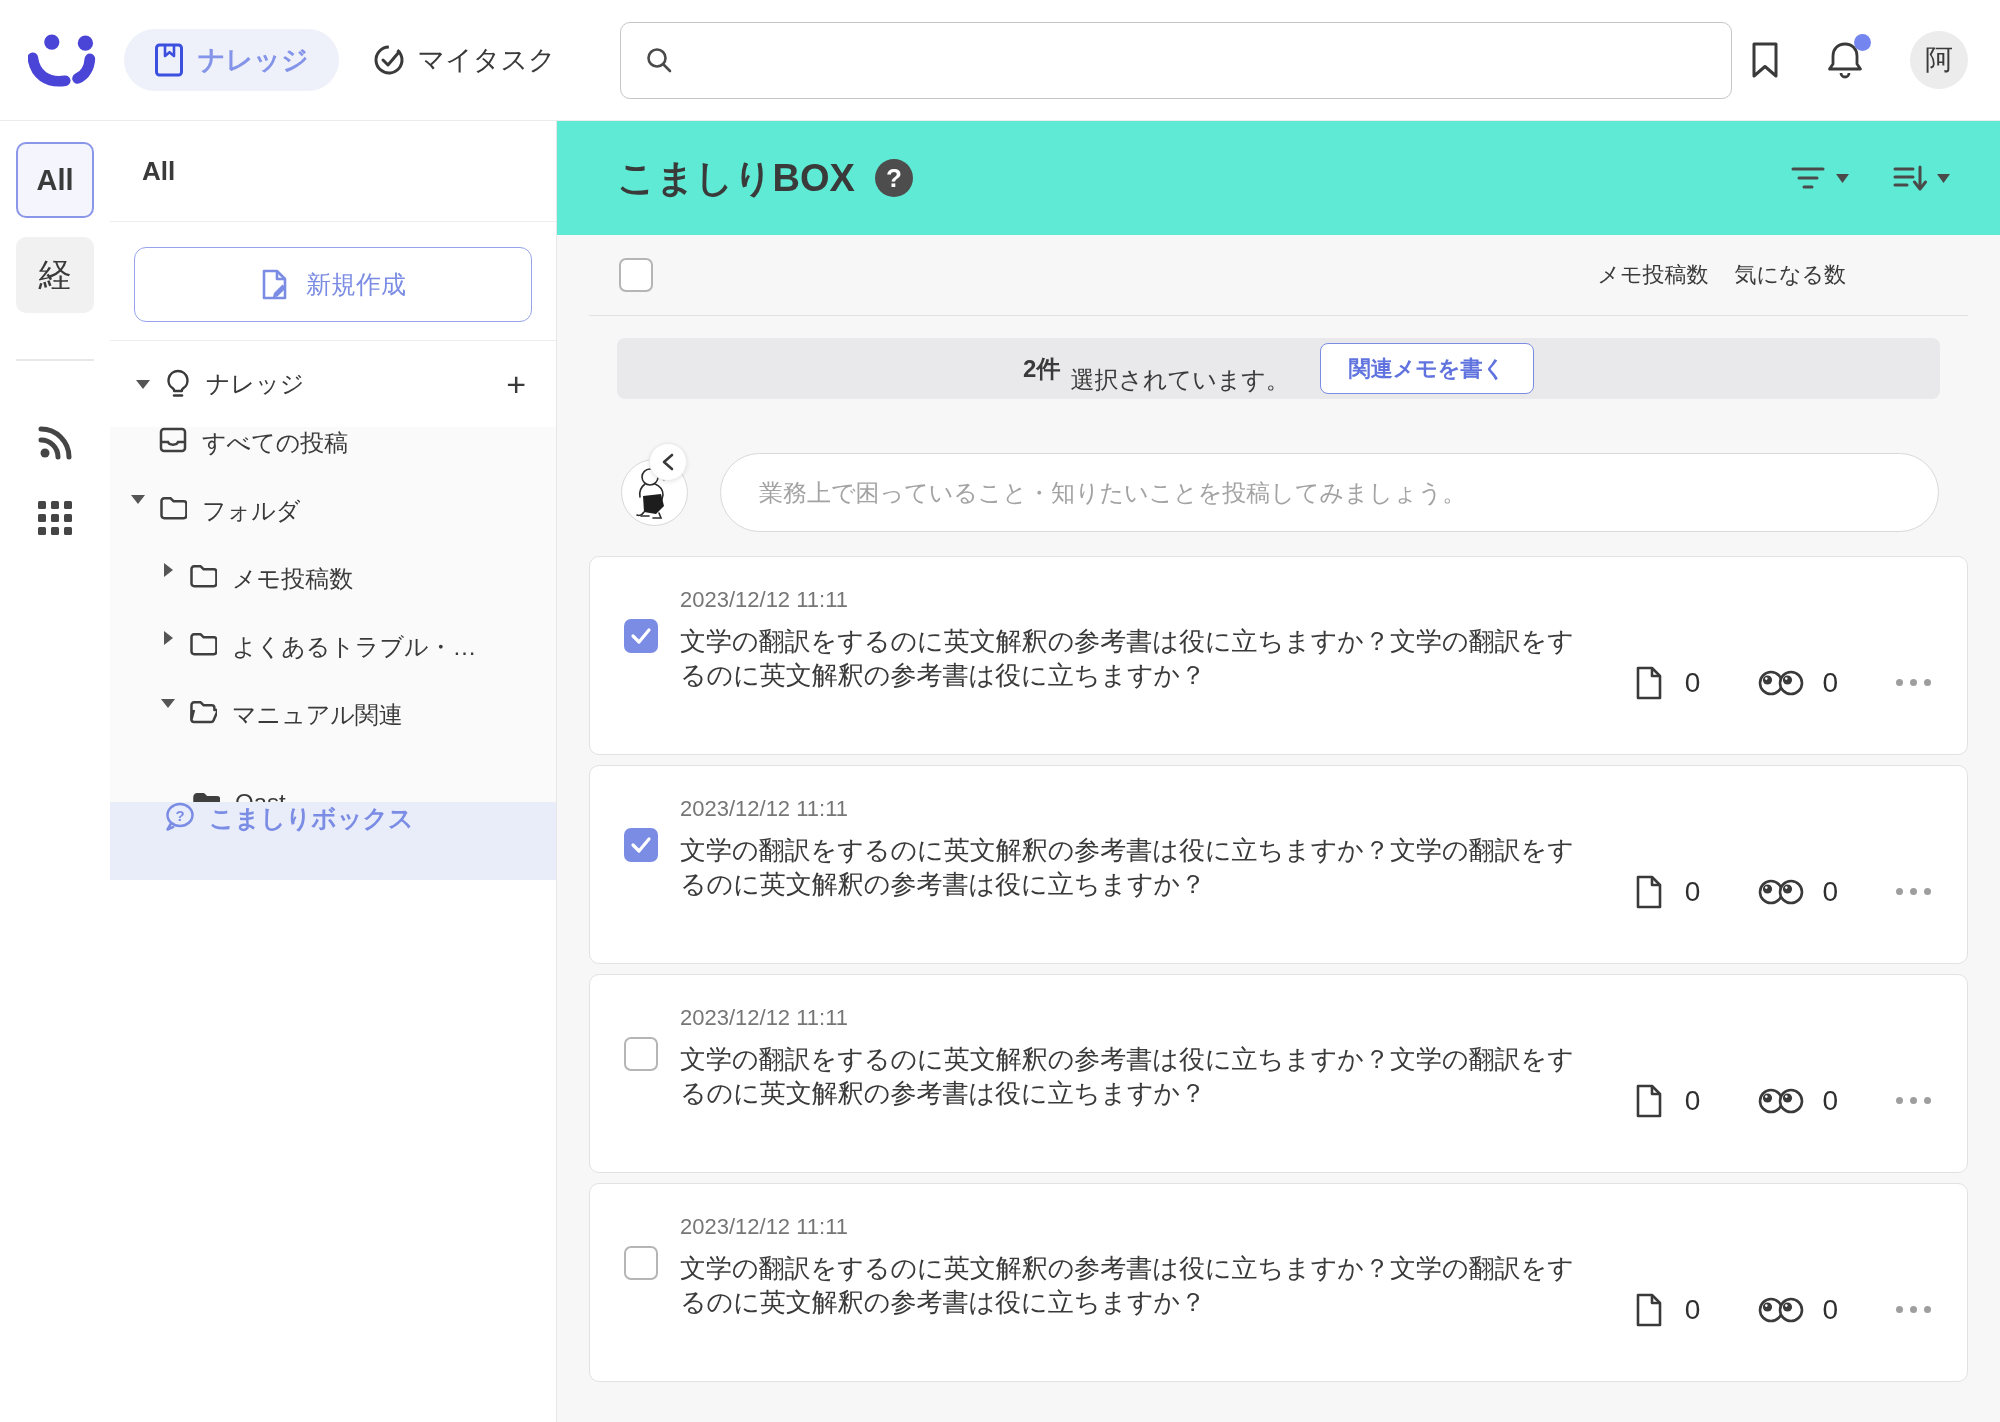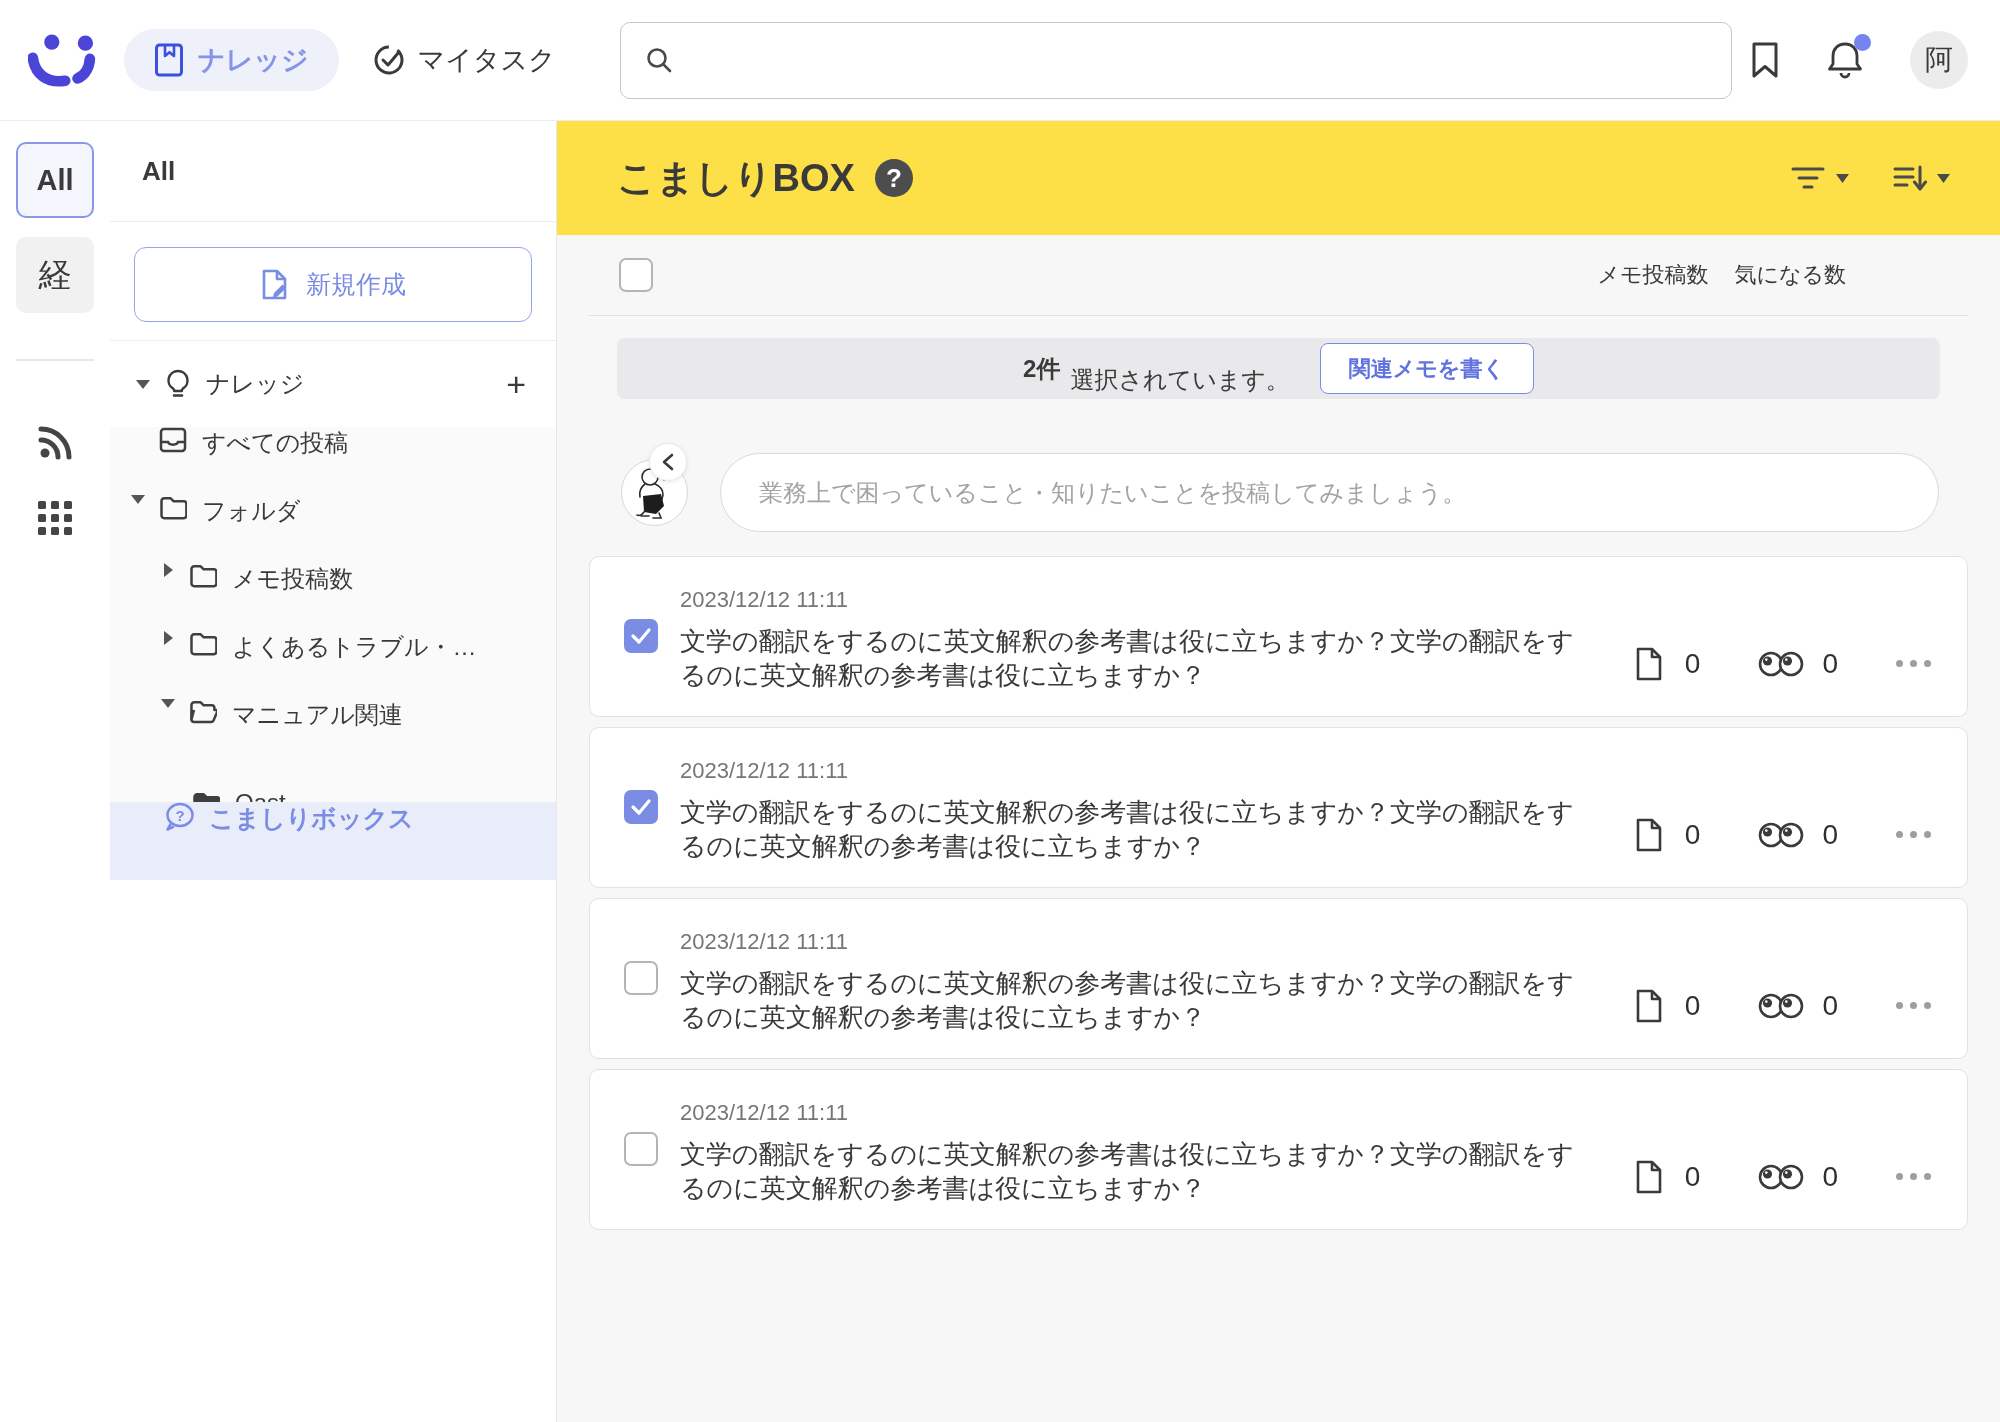--- a/index.html
+++ b/index.html
@@ -64,21 +64,21 @@
   .tree-row.clipped .inner { display:flex; align-items:center; margin-top:22px; }
   .tree-row.selected { height:78px; background:#e9edfa; padding-left:54px; }
   .tree-row.selected .lbl { color:#7b8ce4; font-weight:700; font-size:25px; margin-left:13px;font-family:Liberation Mono, monospace; }
 
   .collapse-handle { position:absolute; left:539px; top:322px; width:38px; height:38px;
     border-radius:50%; background:#fff; border:1px solid #ececec; box-shadow:0 1px 4px rgba(0,0,0,.10);
     display:flex; align-items:center; justify-content:center; z-index:5; cursor:pointer;
     font-size:20px; color:#3a3a3a; }
 
   
-  .main { flex:1; min-width:0; display:flex; flex-direction:column; background:#fde047; }
+  .main { flex:1; min-width:0; display:flex; flex-direction:column; background:#5eead4; }
   .main-head { height:114px; flex:0 0 114px; display:flex; align-items:center; padding:0 50px 0 60px; }
   .main-title { font-size:38px; font-weight:700; }
   .help-badge { width:38px; height:38px; border-radius:50%; background:#4d4d4d; color:#fff;
     font-size:26px; font-weight:700; display:flex; align-items:center; justify-content:center;
     margin-left:20px; cursor:pointer; }
   .head-tools { margin-left:auto; display:flex; align-items:center; gap:44px; }
   .tool { display:flex; align-items:center; gap:10px; cursor:pointer; }
 
   .content { flex:1; background:#f7f7f8; padding:0 32px; min-height:0; }
   .listhead { height:81px; border-bottom:1px solid #e2e2e4; display:flex; align-items:center; }
@@ -98,21 +98,21 @@
 
   .composer { margin:54px 29px 0 32px; display:flex; align-items:center; }
   .comp-avatar { width:67px; height:67px; border-radius:50%; background:#fff;
     border:1px solid #d8d8d8; overflow:hidden; flex:0 0 auto; display:flex;
     align-items:center; justify-content:center; }
   .comp-input { flex:1; margin-left:32px; height:79px; border-radius:40px; border:1px solid #d9d9d9;
     background:#fff; padding:0 38px; font-size:24px; font-family:inherit; color:#3a3a3a; outline:none; }
   .comp-input::placeholder { color:#a3a3a3; }
 
   .cards { margin-top:24px; display:flex; flex-direction:column; gap:10px; }
-  .card { height:161px; background:#fff; border:1px solid #e2e2e4; border-radius:10px;
+  .card { height:199px; background:#fff; border:1px solid #e2e2e4; border-radius:10px;
     display:flex; padding:0 36px 18px 34px; cursor:pointer; }
   .card .cb { margin-top:62px; }
   .card .check-mark { display:none; }
   .card .cb.checked .check-mark { display:block; }
   .card-body { padding-top:30px; margin-left:22px; }
   .card-date { font-size:22px; color:#767676; margin-bottom:11px; }
   .card-text { font-size:26px; line-height:34px; width:905px; color:#3a3a3a; }
   .card-side { margin-left:auto; margin-top:72px; display:flex; align-items:center; }
   .cnt { font-size:28px; color:#2f2f2f; }
   .g1 { display:flex; align-items:center; gap:22px; }

